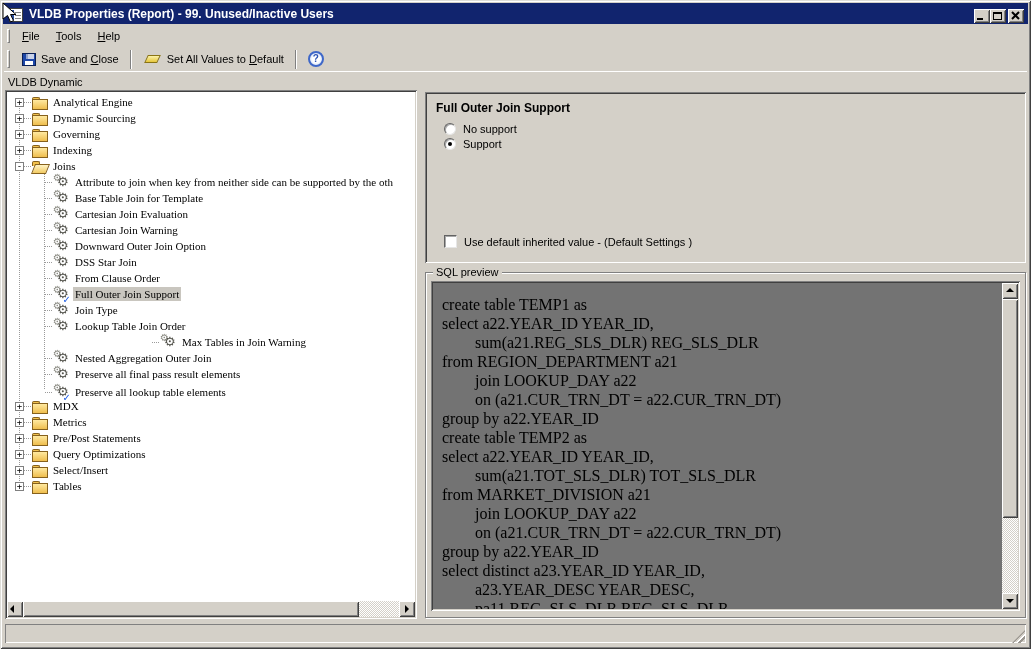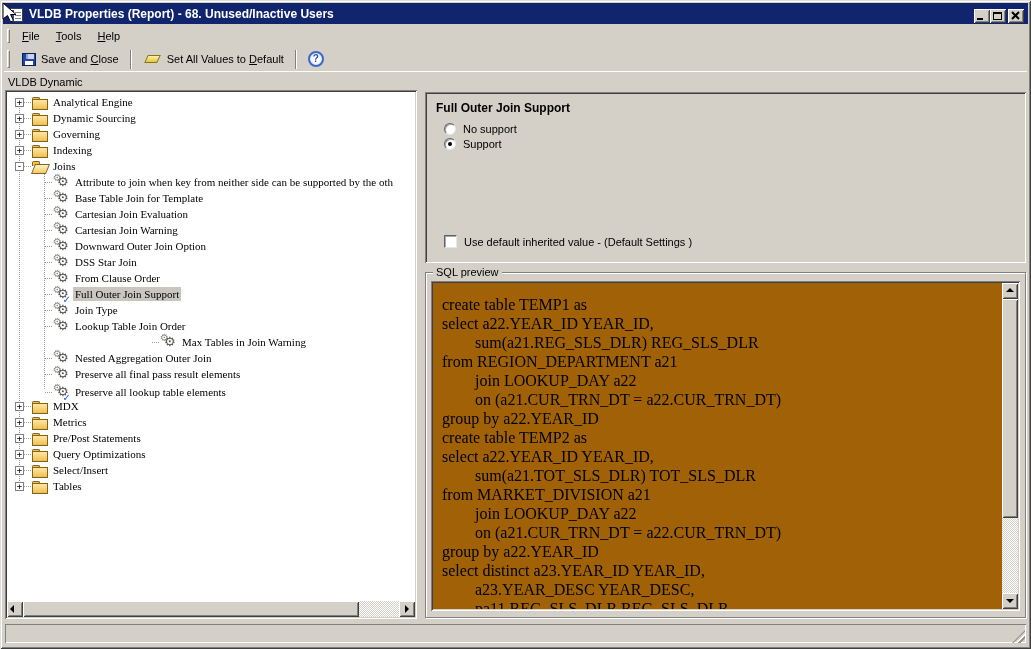--- a/index.html
+++ b/index.html
@@ -92,21 +92,21 @@
   .radio-row,.check-row{position:absolute;left:19px;display:flex;align-items:center;gap:7px;}
   .radio{position:relative;flex:none;width:12px;height:12px;border-radius:50%;background:#fff;
     border:1px solid;border-color:#636363 #E6E6E6 #E6E6E6 #636363;box-shadow:inset 1px 1px 0 #A8A8A8;}
   .radio.checked::after{content:"";position:absolute;left:3px;top:3px;width:4px;height:4px;border-radius:50%;background:#000;}
   .checkbox{flex:none;width:13px;height:13px;background:#fff;border:1px solid;
     border-color:#636363 #E6E6E6 #E6E6E6 #636363;box-shadow:inset 1px 1px 0 #A8A8A8;}
   
   .sql-group{position:absolute;left:425px;top:272px;width:601px;height:346px;
     border:1px solid #808080;box-shadow:inset 1px 1px 0 #fff, 1px 1px 0 #fff;}
   .group-label{position:absolute;left:7px;top:-7px;background:#D4D0C8;padding:0 3px;}
-  .sql-area{position:absolute;left:5px;top:8px;right:5px;bottom:6px;background:#a16207;
+  .sql-area{position:absolute;left:5px;top:8px;right:5px;bottom:6px;background:#737373;
     box-shadow: inset 1px 1px 0 #808080, inset -1px -1px 0 #FFFFFF,
                 inset 2px 2px 0 #404040, inset -2px -2px 0 #D4D0C8;overflow:hidden;}
   .sql-lines{position:absolute;left:2px;top:2px;right:19px;bottom:2px;overflow:hidden;
     padding:12px 0 0 9px;font-family:"Liberation Serif","DejaVu Serif",serif;font-size:16px;}
   .sqlline{height:19px;line-height:19px;white-space:nowrap;}
   .ind{padding-left:33px;}
   
   .statusbar{position:absolute;left:4px;right:4px;top:622px;height:23px;}
   .status-field{position:absolute;left:1px;right:1px;top:2px;bottom:2px;background:#D4D0C8;
     box-shadow: inset 1px 1px 0 #808080, inset -1px -1px 0 #FFFFFF;}
@@ -114,21 +114,21 @@
     background:repeating-linear-gradient(135deg,transparent 0 2px,#FFFFFF 2px 3px,#9A9690 3px 5px);
     clip-path:polygon(100% 0,100% 100%,0 100%);}
 </style>
 </head>
 <body>
 
 <div class="window">
 
   <div class="titlebar">
     <span class="app-icon"></span>
-    <span class="title-text">VLDB Properties (Report) - 68. Unused/Inactive Users</span>
+    <span class="title-text">VLDB Properties (Report) - 99. Unused/Inactive Users</span>
     <div class="winbtns">
       <div class="wbtn">
           <span class="g-min"></span>
         </div>
       <div class="wbtn">
           <span class="g-max"></span>
         </div>
       <div class="wbtn close">
         <svg width="16" height="14">
             <path d="M4 3 L11 10 M11 3 L4 10" stroke="#000" stroke-width="2"></path>

